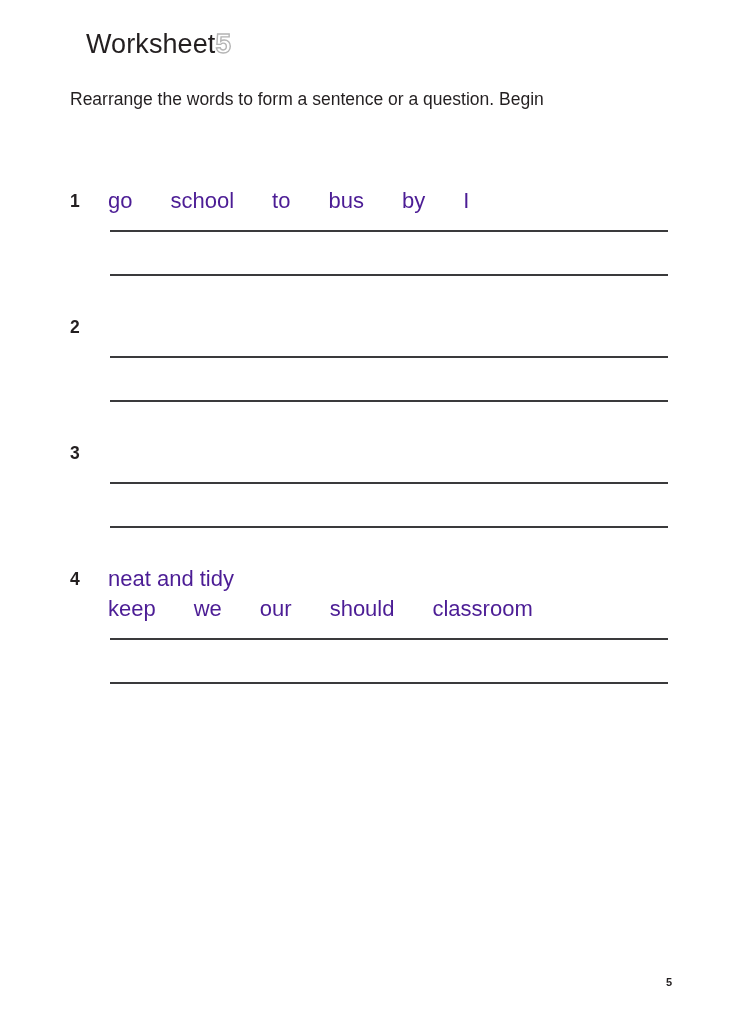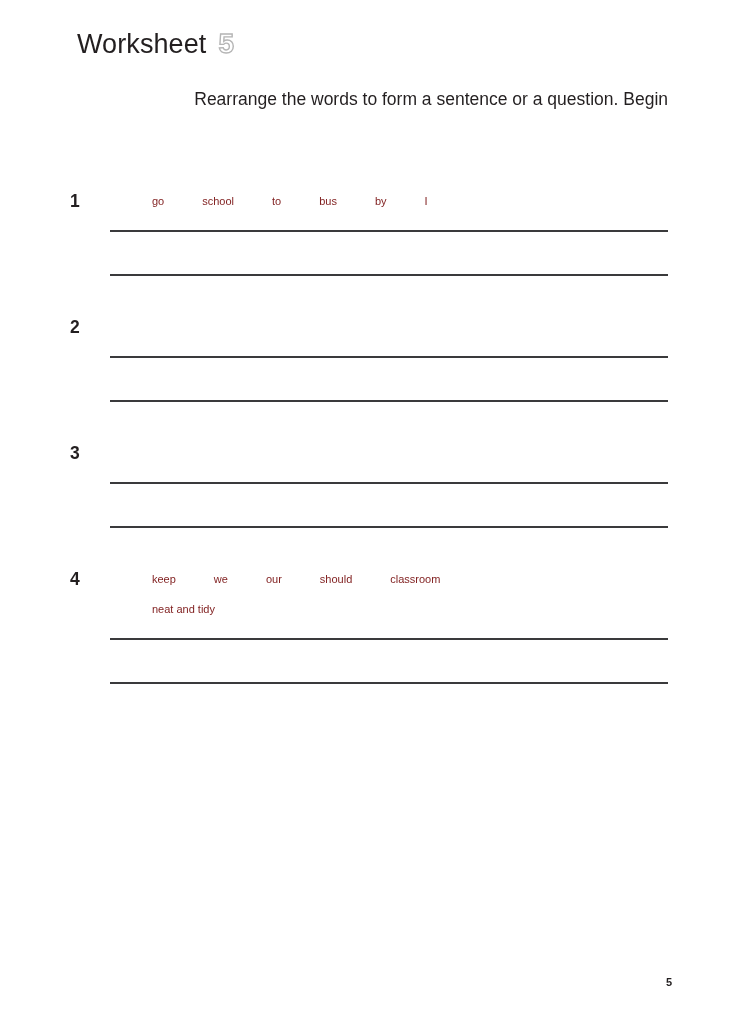--- a/index.html
+++ b/index.html
@@ -18,25 +18,25 @@
 
   .page {
     position: absolute;
     inset: 0;
     background: #ffffff;
   }
 
   
   .title-row {
     position: absolute;
-    left: 77px;
+    left: 86px;
     top: 30px;
     display: flex;
     align-items: baseline;
-    gap: 12px;
+    gap: 0;
   }
   .title-text {
     font-size: 27px;
     font-weight: 400;
     letter-spacing: 0.1px;
     color: #231f20;
     line-height: 1;
   }
   .title-number {
     font-size: 28px;
@@ -49,21 +49,20 @@
 
   
   .instructions {
     position: absolute;
     left: 70px;
     top: 86px;
     width: 598px;
     font-size: 17.5px;
     line-height: 27px;
     color: #231f20;
-    text-align: right;
   }
   .instr-line {
     display: block;
     white-space: nowrap;
   }
   .instr-last {
     display: flex;
     justify-content: space-between;
     align-items: baseline;
     width: 100%;
@@ -91,24 +90,23 @@
   .q-num {
     position: absolute;
     left: 70px;
     top: 0;
     font-size: 17.5px;
     font-weight: 700;
     line-height: 30px;
     color: #231f20;
   }
   .q-words {
-    font-size: 11px;
+    font-size: 22px;
     line-height: 30px;
-    color: #7f1d1d;
-    margin-left: 44px;
+    color: #4c1d95;
   }
   .q-line {
     display: block;
     white-space: nowrap;
   }
   .chunk {
     display: inline-block;
   }
   .q-line .chunk + .chunk {
     margin-left: 38px;
@@ -187,22 +185,22 @@
         <div class="answer-lines">
           <div class="rule"></div>
           <div class="rule"></div>
         </div>
       </div>
       <div class="q-gap"></div>
       <div class="question">
         <div class="q-head">
           <span class="q-num">4</span>
           <div class="q-words">
+            <span class="q-line tight"><span class="chunk">neat and tidy</span></span>
             <span class="q-line"><span class="chunk">keep</span><span class="chunk">we</span><span class="chunk">our</span><span class="chunk">should</span><span class="chunk">classroom</span></span>
-            <span class="q-line tight"><span class="chunk">neat and tidy</span></span>
           </div>
         </div>
         <div class="answer-lines">
           <div class="rule"></div>
           <div class="rule"></div>
         </div>
       </div>
     </div>
 
   <div class="page-number">5</div>

